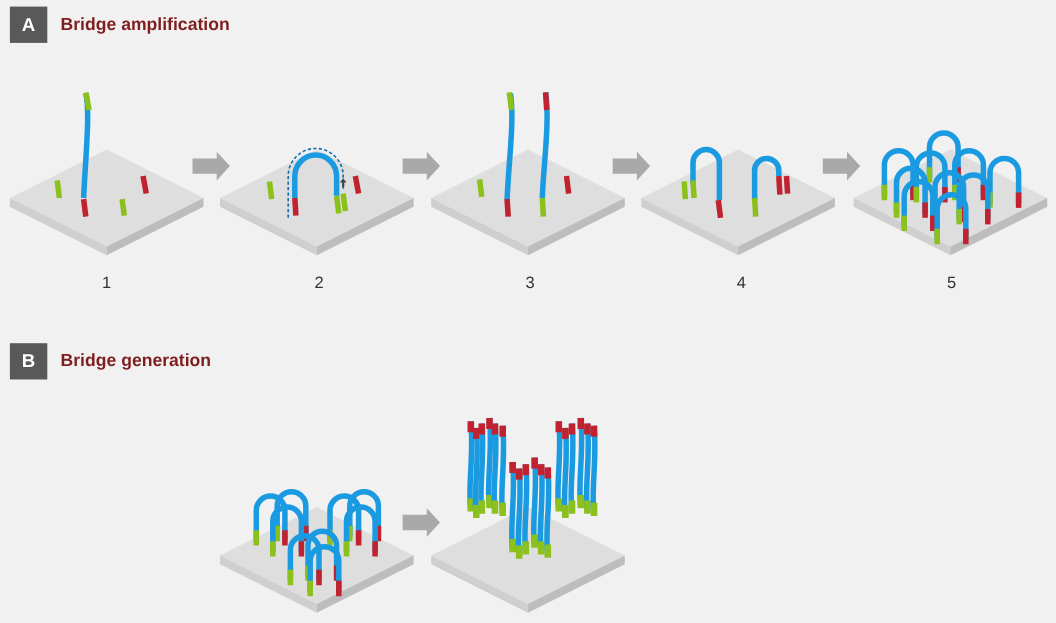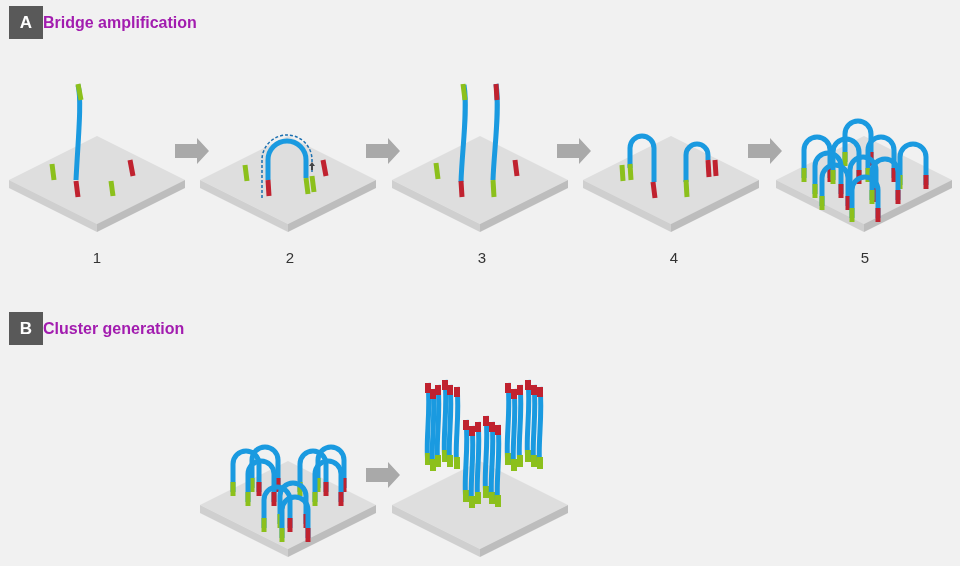--- a/index.html
+++ b/index.html
@@ -1,33 +1,33 @@
 <!DOCTYPE html>
 <html><head>
 <meta charset="utf-8">
 <style>
   html,body{margin:0;padding:0;}
   body{width:960px;height:566px;background:#f1f1f1;position:relative;overflow:hidden;font-family:"Liberation Sans",sans-serif;}
   .section-header{position:absolute;left:9px;display:flex;align-items:center;}
   .badge{width:34px;height:33px;background:#595959;color:#fff;font-weight:bold;font-size:17px;display:flex;align-items:center;justify-content:center;}
-  .section-title{margin-left:0;font-size:16px;font-weight:bold;color:#a21caf;text-align:right;}
+  .section-title{margin-left:12px;font-size:16px;font-weight:bold;color:#7f1d1d;text-align:right;}
   .step-label{position:absolute;font-size:15px;color:#333;width:30px;text-align:center;}
   svg.art{position:absolute;left:0;top:0;}
 </style>
 </head>
 <body>
 
 <div class="section-header" style="top:6px;">
   <div class="badge">A</div>
   <div class="section-title">Bridge amplification</div>
 </div>
 
 <div class="section-header" style="top:312px;">
   <div class="badge">B</div>
-  <div class="section-title">Cluster generation</div>
+  <div class="section-title">Bridge generation</div>
 </div>
 
 <svg class="art" width="960" height="566" viewBox="0 0 960 566">
   <defs>
     <g id="plate">
       <polygon points="0,0 88,-44 176,0 88,44" fill="#dedede"></polygon>
       <polygon points="0,0 88,44 88,52 0,8" fill="#cfcfcf"></polygon>
       <polygon points="88,44 176,0 176,8 88,52" fill="#bdbdbd"></polygon>
     </g>
     <g id="arrow">

